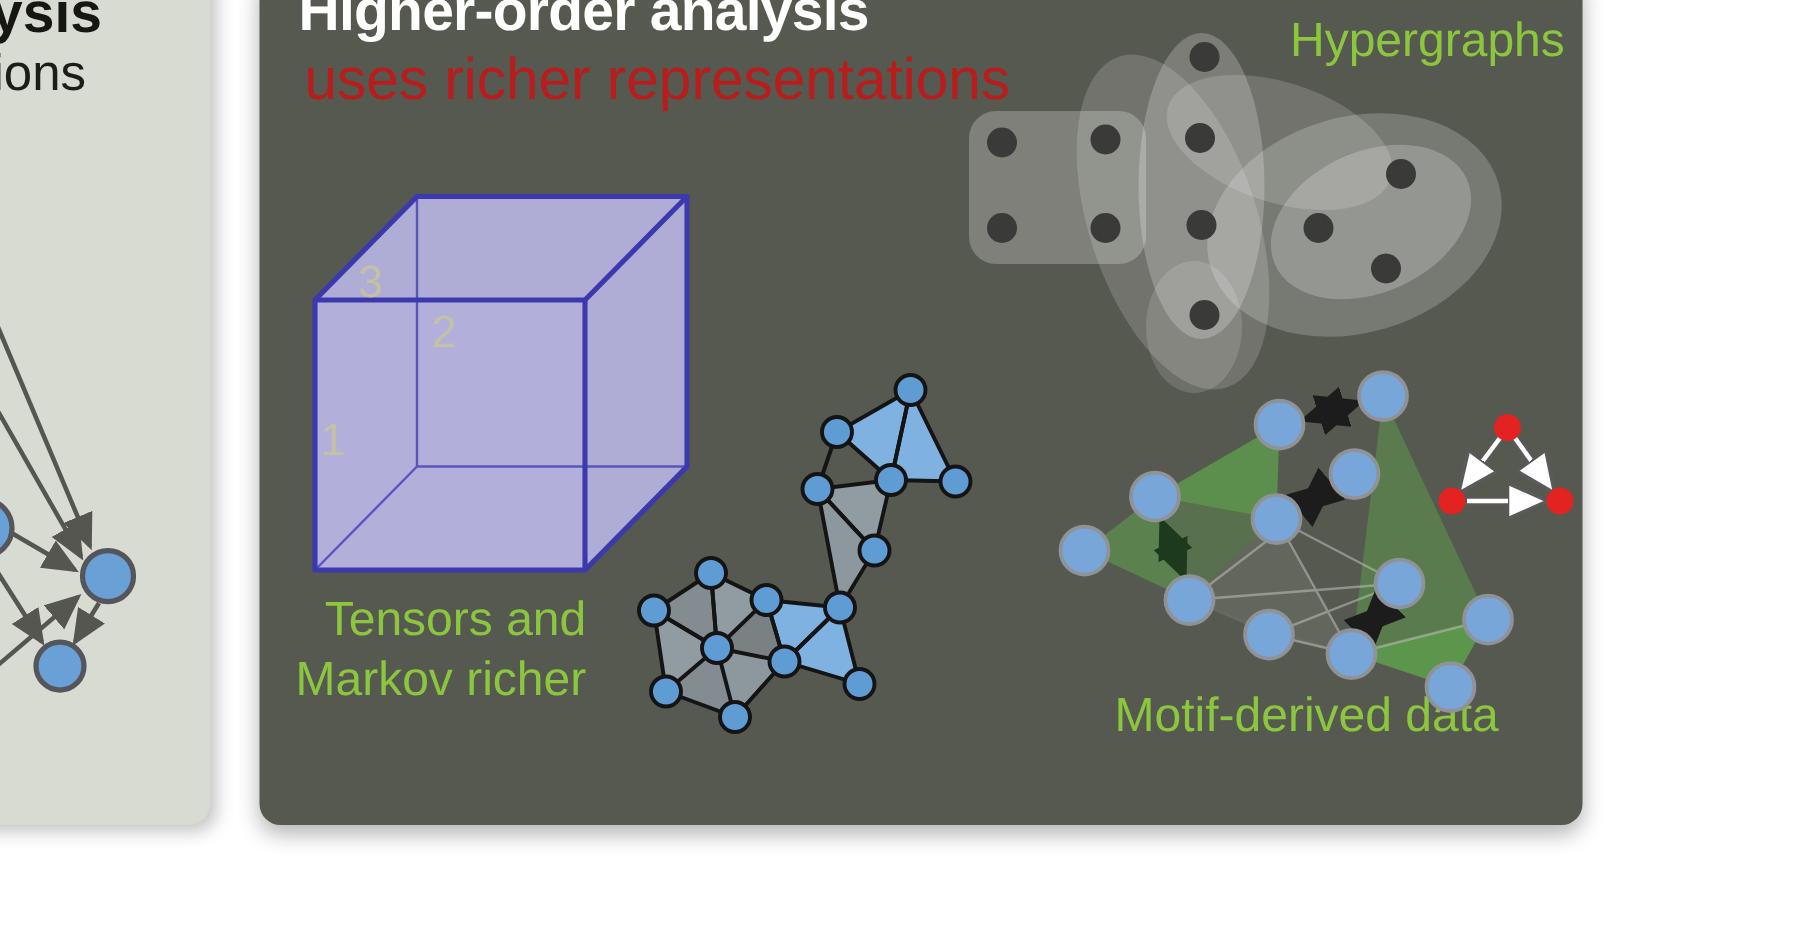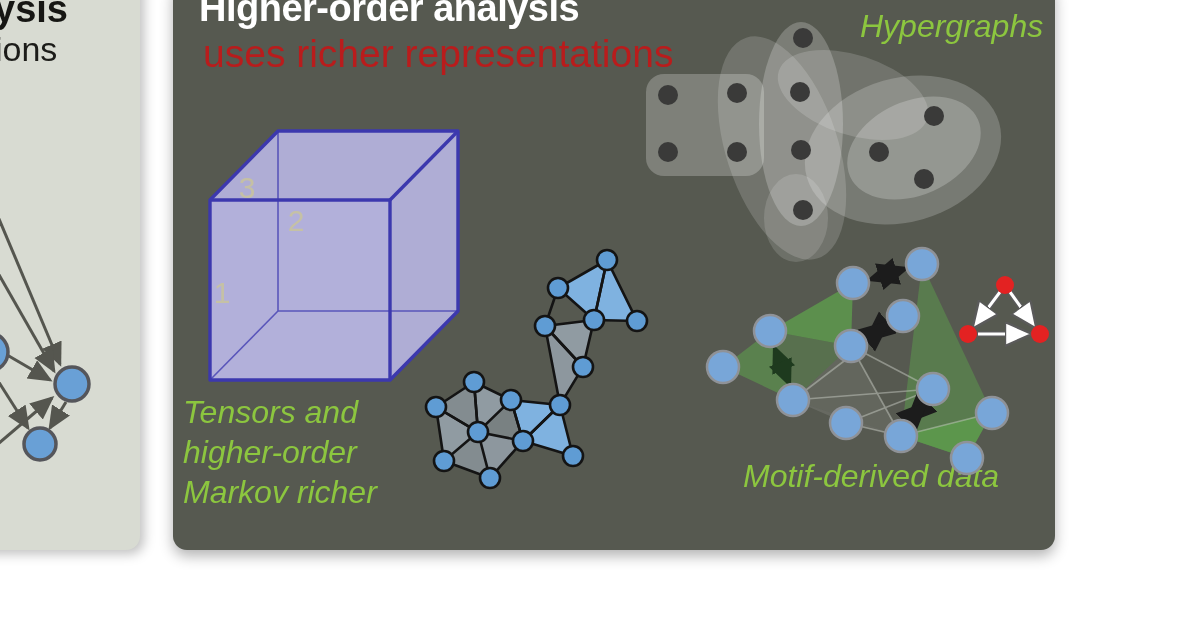--- a/index.html
+++ b/index.html
@@ -8,23 +8,23 @@
   .abs{position:absolute;}
   .panel{position:absolute;border-radius:14px;}
   #left-panel{left:-60px;top:-70px;width:200px;height:620px;background:#d8dbd2;
               box-shadow:4px 4px 12px rgba(0,0,0,.25);}
   #main-panel{left:173px;top:-20px;width:882px;height:570px;background:#565950;
               box-shadow:0 6px 14px rgba(0,0,0,.3);}
   .frag-bold{position:absolute;font-weight:700;font-size:38px;color:#161613;line-height:1;}
   .frag-reg{position:absolute;font-size:34px;color:#1c1c19;line-height:1;}
   #title{left:199px;top:-12px;font-size:38px;font-weight:700;color:#ffffff;line-height:1.1;letter-spacing:-0.5px;}
   #subtitle{left:203px;top:33px;font-size:39px;color:#b91c1c;line-height:1.1;}
-  .greenlbl{position:absolute;color:#8cc63f;font-size:32px;line-height:1.25;font-style:italic;}
+  .greenlbl{position:absolute;color:#8cc63f;font-size:32px;line-height:1.25;}
   #lbl-hypergraphs{left:860px;top:6px;}
-  #lbl-tensors{left:183px;top:392px;}
+  #lbl-tensors{left:197px;top:392px;text-align:right;}
   #lbl-simplicial{left:405px;top:502px;}
   #lbl-motif{left:743px;top:456px;}
   svg{position:absolute;overflow:visible;}
   svg text{font-family:"Liberation Sans", sans-serif;}
 </style>
 </head>
 <body>
 
 <div id="canvas">
 
@@ -56,21 +56,20 @@
 
   <div id="main-panel" class="panel"></div>
 
   <div id="title" class="abs">Higher-order analysis</div>
   <div id="subtitle" class="abs">uses richer representations</div>
 
   <div id="lbl-hypergraphs" class="greenlbl">Hypergraphs</div>
 
   <div id="lbl-tensors" class="greenlbl">
     <div>Tensors and</div>
-    <div>higher-order</div>
     <div>Markov richer</div>
   </div>
 
   <div id="lbl-motif" class="greenlbl">Motif-derived data</div>
 
   <svg style="left:630px;top:10px;" width="420" height="260" viewBox="630 10 420 260">
     <g fill="#ffffff">
       <rect x="646" y="74" width="118" height="102" rx="18" opacity="0.24"></rect>
       <ellipse cx="801" cy="124" rx="42" ry="102" opacity="0.22"></ellipse>
       <ellipse cx="782" cy="148" rx="56" ry="116" opacity="0.16" transform="rotate(-18 782 148)"></ellipse>

